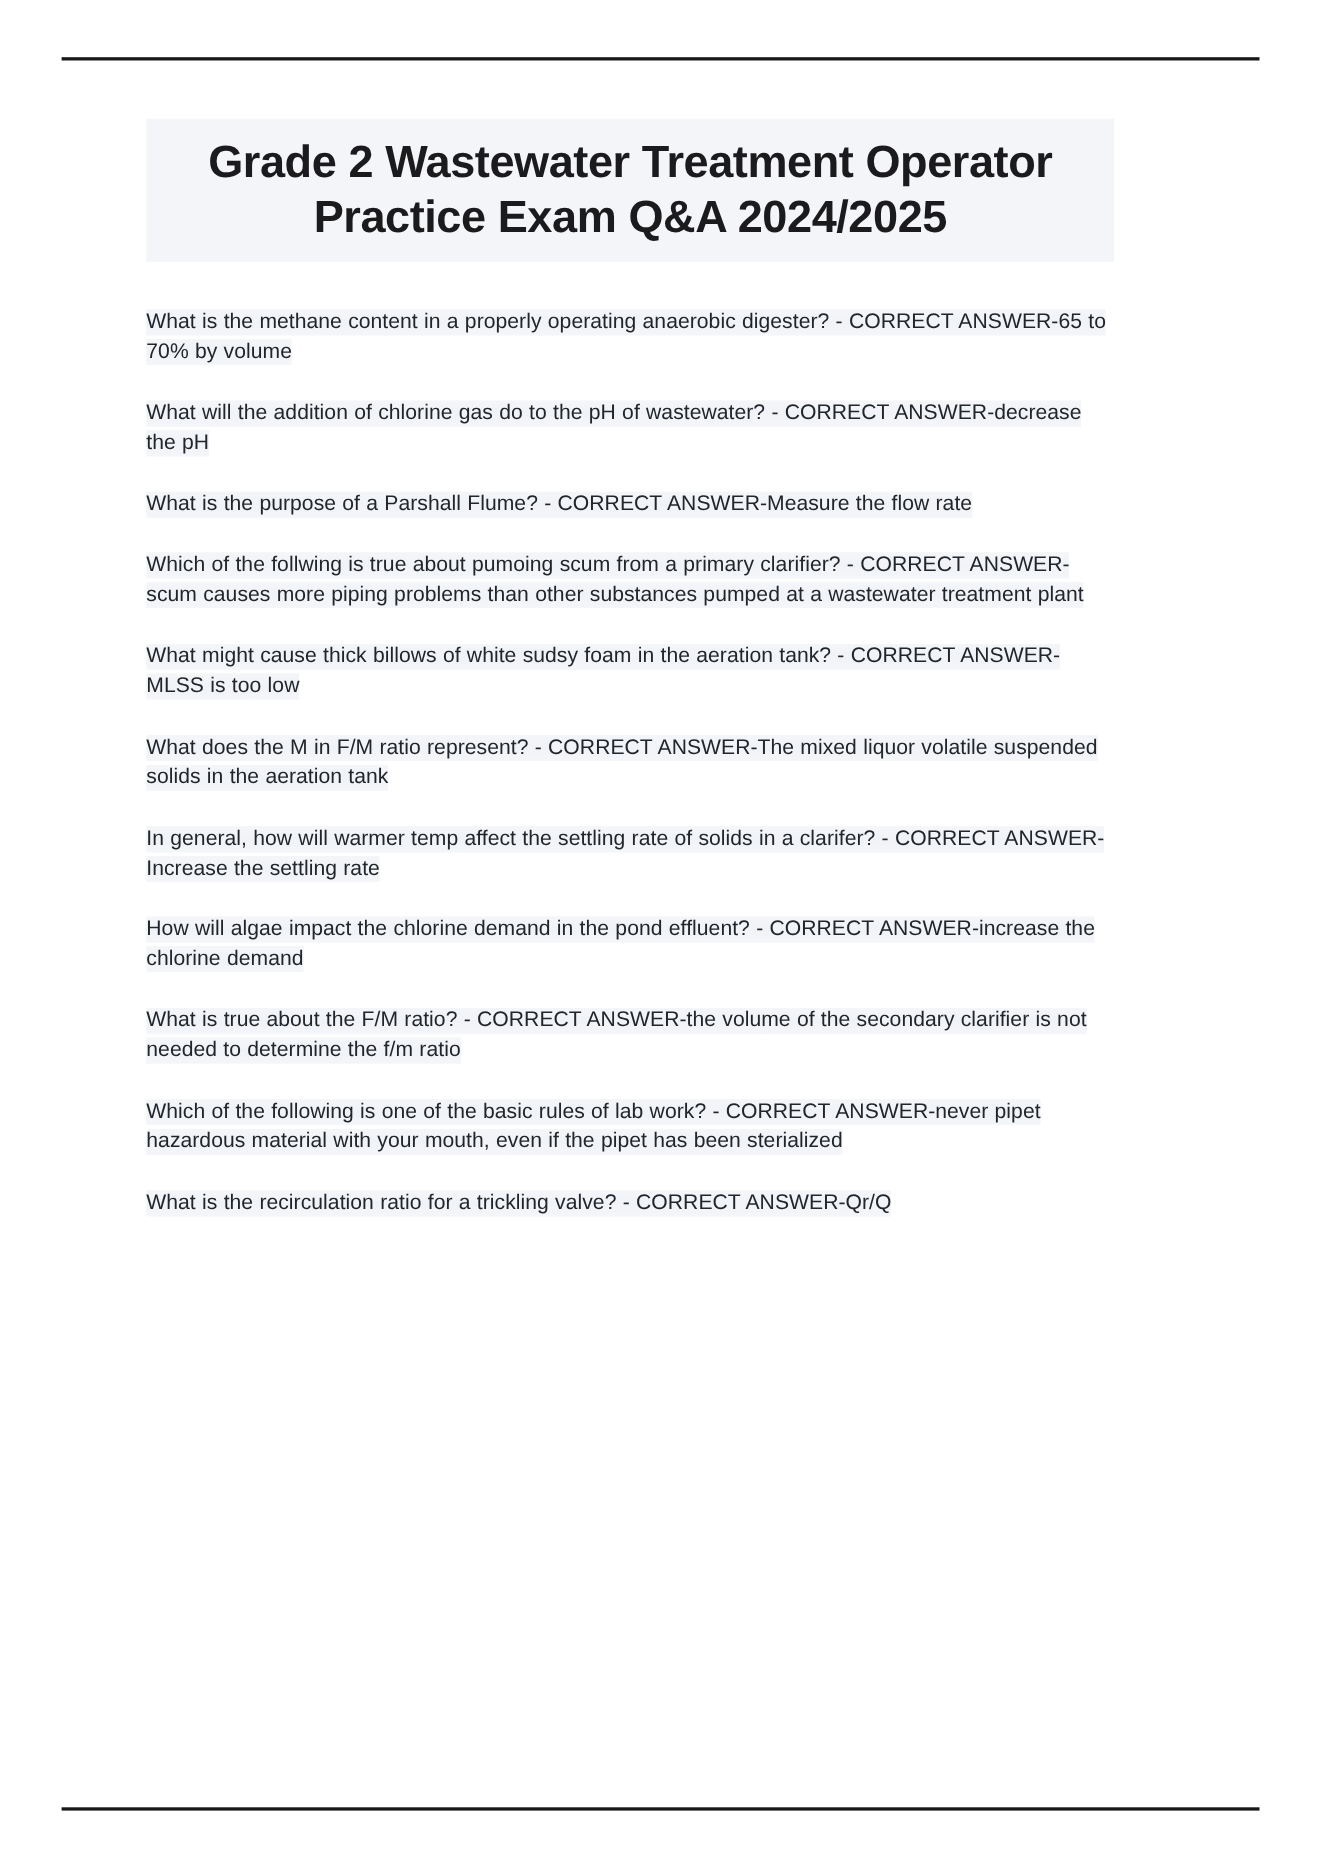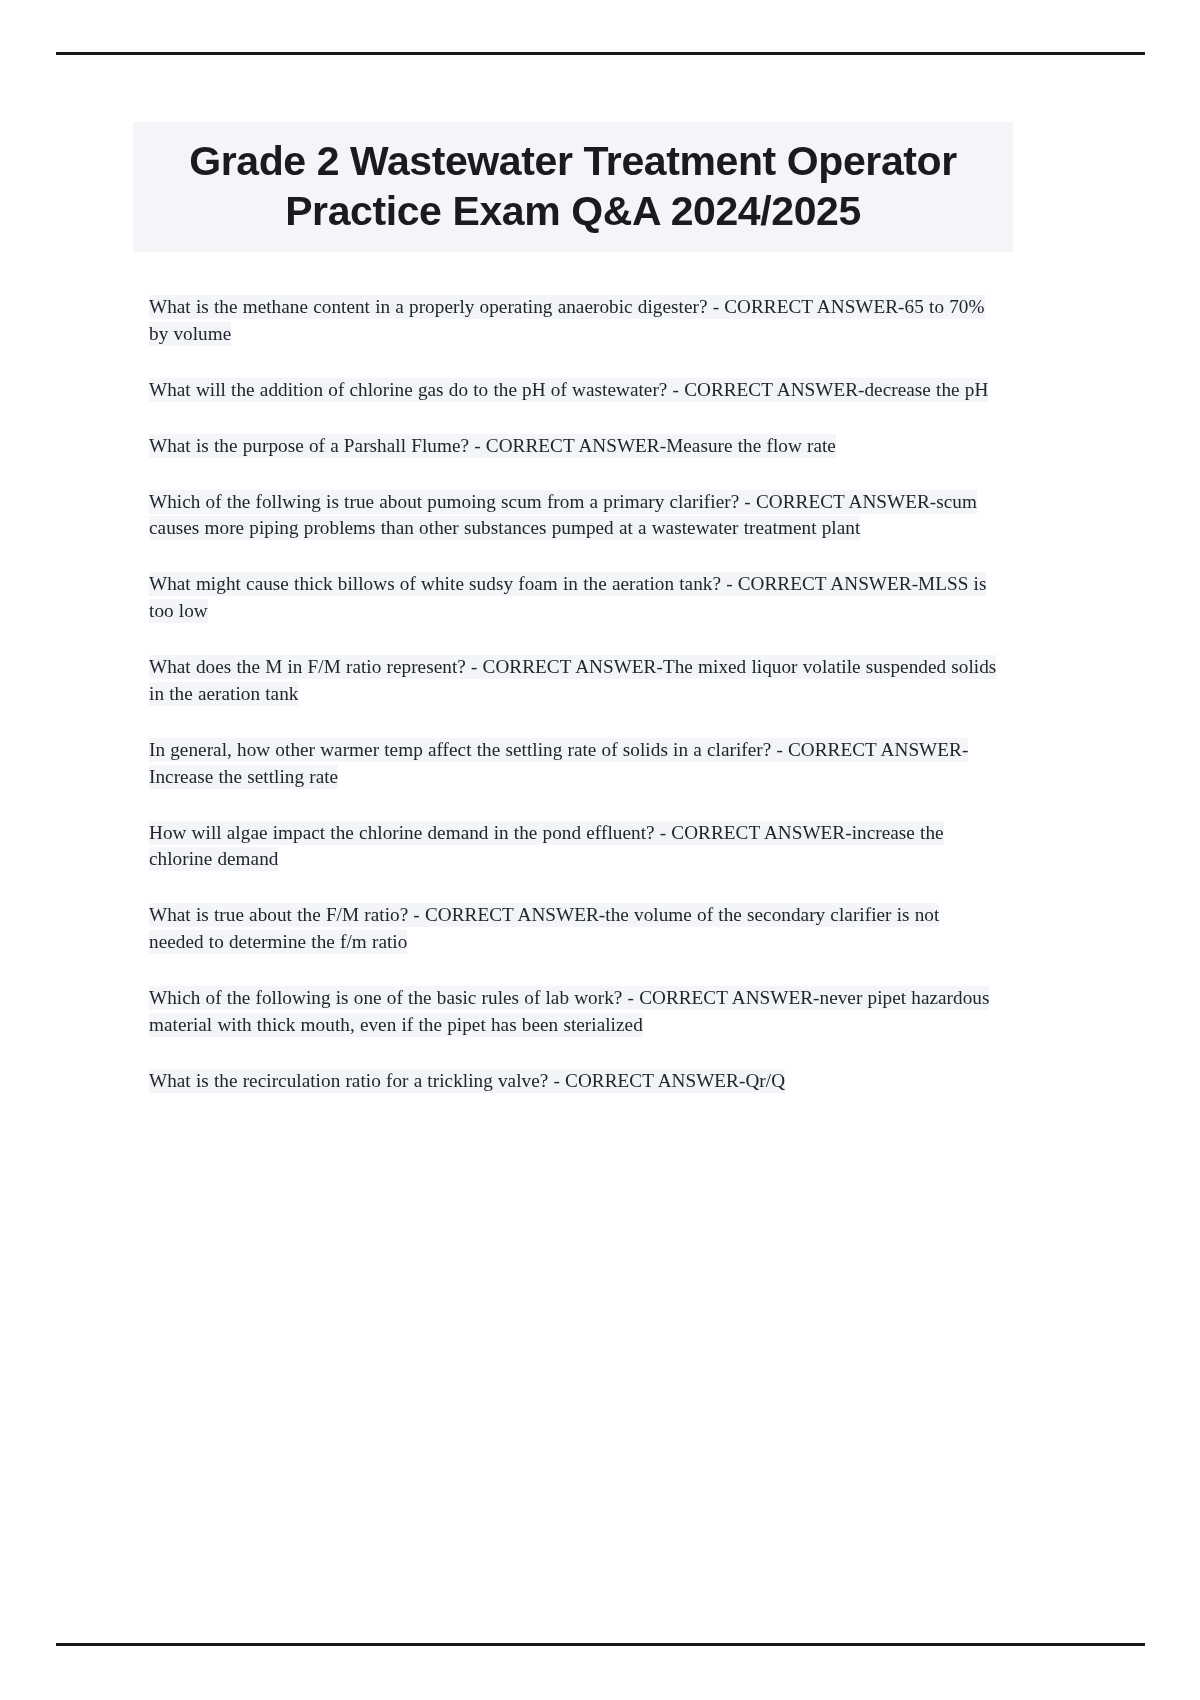--- a/index.html
+++ b/index.html
@@ -30,43 +30,42 @@
     width: 1089px;
     height: 3px;
     background: #181818;
   }
   .rule.top { top: 52px; }
   .rule.bottom { top: 1643px; }
 
   .content {
     position: absolute;
     left: 133px;
-    top: 122px;
+    top: 108px;
     width: 880px;
   }
 
   .doc-title {
     display: block;
     background: #f4f5f8;
     color: #1b1b1d;
     font-size: 41px;
     line-height: 1.22;
     font-weight: bold;
     text-align: center;
     letter-spacing: -0.4px;
     padding: 14px 8px 16px 8px;
     margin: 0 0 42px 0;
     box-sizing: border-box;
     text-rendering: optimizeLegibility;
   }
 
   .qa-list {
-    margin: 16px;
+    margin: 0;
     padding: 0;
-    font-family: Liberation Serif, serif;
   }
 
   .qa-item {
     font-size: 19.2px;
     line-height: 1.40;
     color: #20262c;
     margin: 0 0 29px 0;
     letter-spacing: 0.05px;
     word-spacing: 0.3px;
   }
@@ -102,29 +101,29 @@
 
       <p class="qa-item"><span class="qa-text">What is the purpose of a Parshall Flume? - CORRECT ANSWER-Measure the flow rate</span></p>
 
 
       <p class="qa-item"><span class="qa-text">Which of the follwing is true about pumoing scum from a primary clarifier? - CORRECT ANSWER-scum causes more piping problems than other substances pumped at a wastewater treatment plant</span></p>
 
       <p class="qa-item"><span class="qa-text">What might cause thick billows of white sudsy foam in the aeration tank? - CORRECT ANSWER-MLSS is too low</span></p>
 
       <p class="qa-item"><span class="qa-text">What does the M in F/M ratio represent? - CORRECT ANSWER-The mixed liquor volatile suspended solids in the aeration tank</span></p>
 
-      <p class="qa-item"><span class="qa-text">In general, how other warmer temp affect the settling rate of solids in a clarifer? - CORRECT ANSWER-Increase the settling rate</span></p>
+      <p class="qa-item"><span class="qa-text">In general, how will warmer temp affect the settling rate of solids in a clarifer? - CORRECT ANSWER-Increase the settling rate</span></p>
 
 
       <p class="qa-item"><span class="qa-text">How will algae impact the chlorine demand in the pond effluent? - CORRECT ANSWER-increase the chlorine demand</span></p>
 
 
       <p class="qa-item"><span class="qa-text">What is true about the F/M ratio? - CORRECT ANSWER-the volume of the secondary clarifier is not needed to determine the f/m ratio</span></p>
 
-      <p class="qa-item"><span class="qa-text">Which of the following is one of the basic rules of lab work? - CORRECT ANSWER-never pipet hazardous material with thick mouth, even if the pipet has been sterialized</span></p>
+      <p class="qa-item"><span class="qa-text">Which of the following is one of the basic rules of lab work? - CORRECT ANSWER-never pipet hazardous material with your mouth, even if the pipet has been sterialized</span></p>
 
       <p class="qa-item"><span class="qa-text">What is the recirculation ratio for a trickling valve? - CORRECT ANSWER-Qr/Q</span></p>
 
     </div>
   </div>
 
   <div class="rule bottom"></div>
 
 </div>
 

